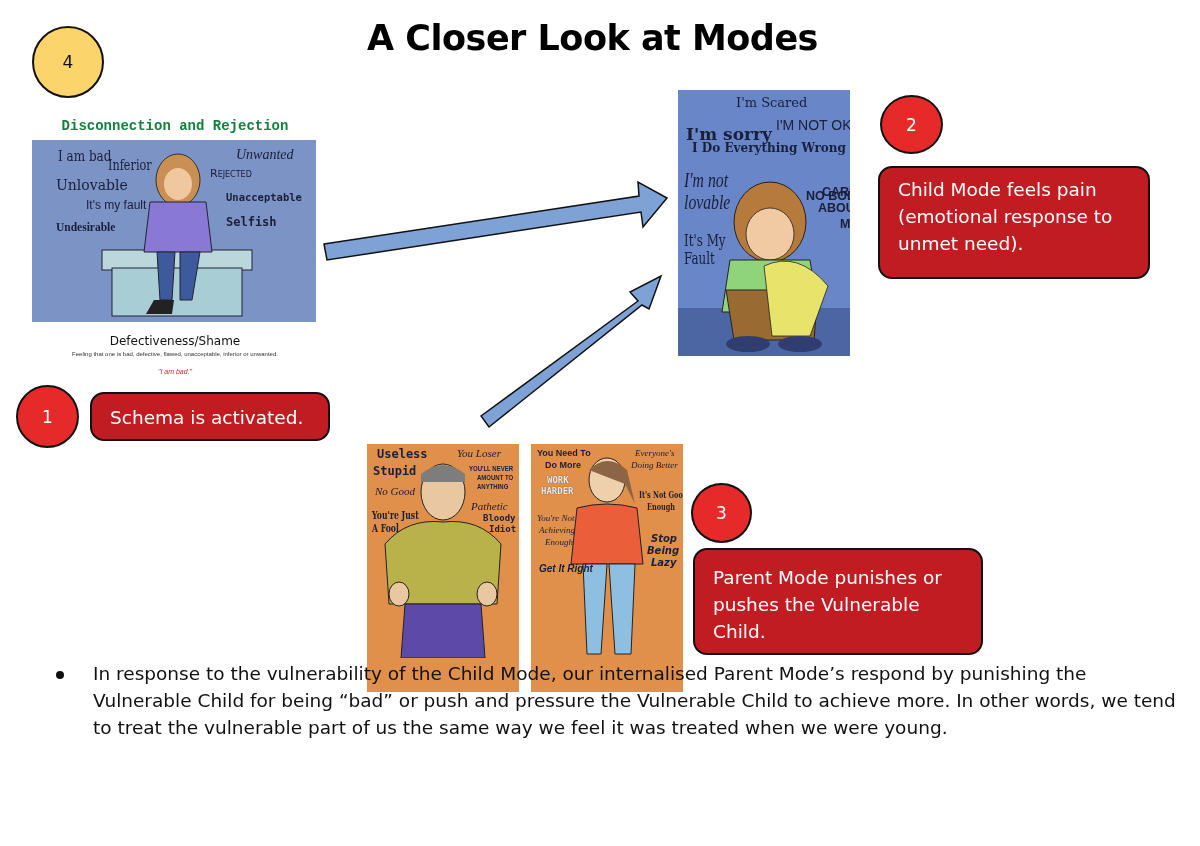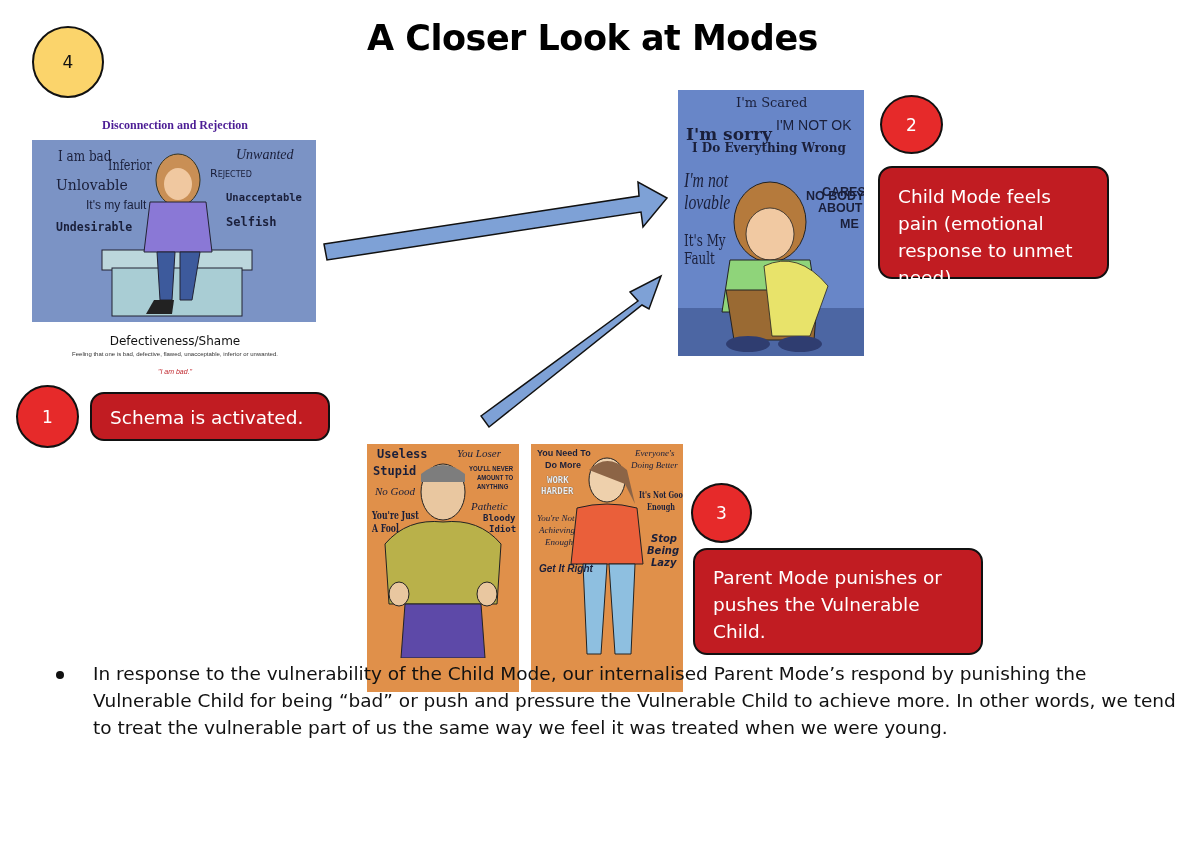--- a/index.html
+++ b/index.html
@@ -23,35 +23,35 @@
     position: absolute; background: #c11c22; color: #fff; border: 2px solid #111;
     border-radius: 14px; font-family: "DejaVu Sans", sans-serif; font-size: 18.5px; line-height: 27px;
     padding: 0 18px;
   }
 
   
   .panel { position: absolute; overflow: hidden; }
   .schema-card { position: absolute; left: 30px; top: 112px; width: 290px; height: 272px; }
   .schema-heading {
     position: absolute; left: 0; top: 6px; width: 100%; text-align: center;
-    color: #4c1d95; font-weight: bold; font-size: 12px; font-family: Liberation Serif, serif;
+    color: #15803d; font-weight: bold; font-size: 14px; font-family: Liberation Mono, monospace;
   }
   .schema-img { left: 2px; top: 28px; width: 284px; height: 182px; background: #7b93c5; }
   .schema-name { position: absolute; left: 0; top: 222px; width: 100%; text-align: center; font-size: 12px; color: #111; }
   .schema-desc { position: absolute; left: 0; top: 239px; width: 100%; text-align: center; font-size: 6px; color: #333; font-family: "Liberation Sans", sans-serif; }
   .schema-quote { position: absolute; left: 0; top: 256px; width: 100%; text-align: center; font-size: 7px; color: #c0272d; font-style: italic; font-family: "Liberation Sans", sans-serif; }
 
   .word { position: absolute; white-space: nowrap; color: #1a1f3a; line-height: 1; }
   .serif { font-family: "DejaVu Serif", serif; }
   .serif-i { font-family: "Liberation Serif", serif; font-style: italic; }
   .sans-b { font-family: "DejaVu Sans", sans-serif; font-weight: bold; }
   .cond { font-family: "Liberation Sans", sans-serif; font-weight: bold; transform-origin: left top; }
   .mono { font-family: "DejaVu Sans Mono", monospace; font-weight: bold; }
 
-  .child-img { left: 678px; top: 90px; width: 186px; height: 266px; background: #6886c8; }
+  .child-img { left: 678px; top: 90px; width: 172px; height: 266px; background: #6886c8; }
   .child-floor { position: absolute; left: 0; bottom: 0; width: 100%; height: 48px; background: #4c66a3; }
 
   .parent-img { top: 444px; height: 248px; background: #e0904a; }
   .parent-1 { left: 367px; width: 152px; }
   .parent-2 { left: 531px; width: 152px; }
 
   .bullets { position: absolute; left: 56px; top: 660px; width: 1120px; font-family: "DejaVu Sans", sans-serif; font-size: 18.5px; line-height: 27px; color: #111; }
   .bullet-item { position: relative; padding-left: 37px; }
   .bullet-dot { position: absolute; left: 0; top: 11px; width: 8px; height: 8px; border-radius: 50%; background: #111; }
 
@@ -80,21 +80,21 @@
       <path d="M122 160 L142 160 L140 174 L114 174 Z" fill="#222"></path>
     </svg>
     <span class="word serif" style="left:26px;top:9px;font-size:15px;transform:scaleX(0.8);transform-origin:left top;">I am bad</span>
     <span class="word serif" style="left:76px;top:18px;font-size:15px;transform:scaleX(0.75);transform-origin:left top;">Inferior</span>
     <span class="word serif-i" style="left:204px;top:8px;font-size:14px;">Unwanted</span>
     <span class="word" style="left:178px;top:28px;font-size:11px;font-variant:small-caps;">Rejected</span>
     <span class="word serif" style="left:24px;top:38px;font-size:14px;">Unlovable</span>
     <span class="word mono" style="left:194px;top:52px;font-size:10.5px;">Unacceptable</span>
     <span class="word" style="left:54px;top:59px;font-size:12px;font-family:'Liberation Sans',sans-serif;">It's my fault</span>
     <span class="word mono" style="left:194px;top:76px;font-size:12px;">Selfish</span>
-    <span class="word mono" style="left:24px;top:82px;font-size:11.5px;">Undesirable</span>
+    <span class="word mono" style="left:24px;top:82px;font-size:11.5px;font-family:Liberation Serif, serif;">Undesirable</span>
   </div>
   <div class="schema-name">Defectiveness/Shame</div>
   <div class="schema-desc">Feeling that one is bad, defective, flawed, unacceptable, inferior or unwanted.</div>
   <div class="schema-quote">"I am bad."</div>
 </div>
 
 <div class="circle red" style="left:16px; top:385px; width:63px; height:63px;">
   <span>1</span>
 </div>
 <div class="callout" style="left:90px; top:392px; width:240px; height:49px; padding-top:10px;">
@@ -122,21 +122,21 @@
   <span class="word cond" style="left:144px;top:96px;font-size:12.5px;">CARES</span>
   <span class="word cond" style="left:140px;top:112px;font-size:12.5px;">ABOUT</span>
   <span class="word cond" style="left:162px;top:128px;font-size:12.5px;">ME</span>
   <span class="word serif" style="left:6px;top:142px;font-size:17px;transform:scaleX(0.7);transform-origin:left top;">It's My</span>
   <span class="word serif" style="left:6px;top:160px;font-size:17px;transform:scaleX(0.7);transform-origin:left top;">Fault</span>
 </div>
 
 <div class="circle red" style="left:880px; top:95px; width:63px; height:59px;">
   <span>2</span>
 </div>
-<div class="callout" style="left:878px; top:166px; width:231px; height:113px; padding-top:15px;">
+<div class="callout" style="left:878px; top:166px; width:272px; height:113px; padding-top:8px;">
   <span>Child Mode feels pain (emotional response to unmet need).</span>
 </div>
 
 <div class="panel parent-img parent-1">
   <svg width="152" height="214" style="position:absolute;left:0;top:0">
     <ellipse cx="76" cy="48" rx="22" ry="28" fill="#e9c7a0" stroke="#222" stroke-width="1"></ellipse>
     <path d="M54 30 Q76 12 98 30 L98 38 L54 38 Z" fill="#7d7d7d"></path>
     <path d="M18 100 Q40 74 76 78 Q112 74 134 100 L130 160 L22 160 Z" fill="#b9b14a" stroke="#222" stroke-width="1"></path>
     <path d="M38 160 L114 160 L118 214 L34 214 Z" fill="#5d49a8" stroke="#222" stroke-width="1"></path>
     <ellipse cx="32" cy="150" rx="10" ry="12" fill="#e9c7a0" stroke="#222"></ellipse>

